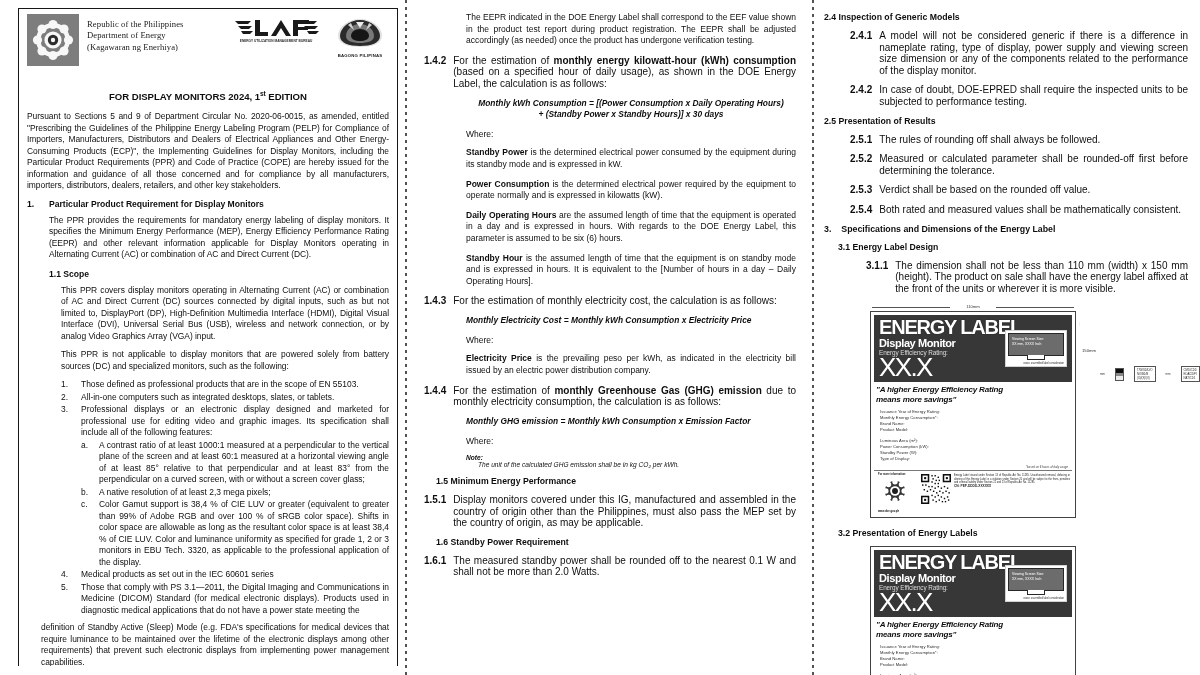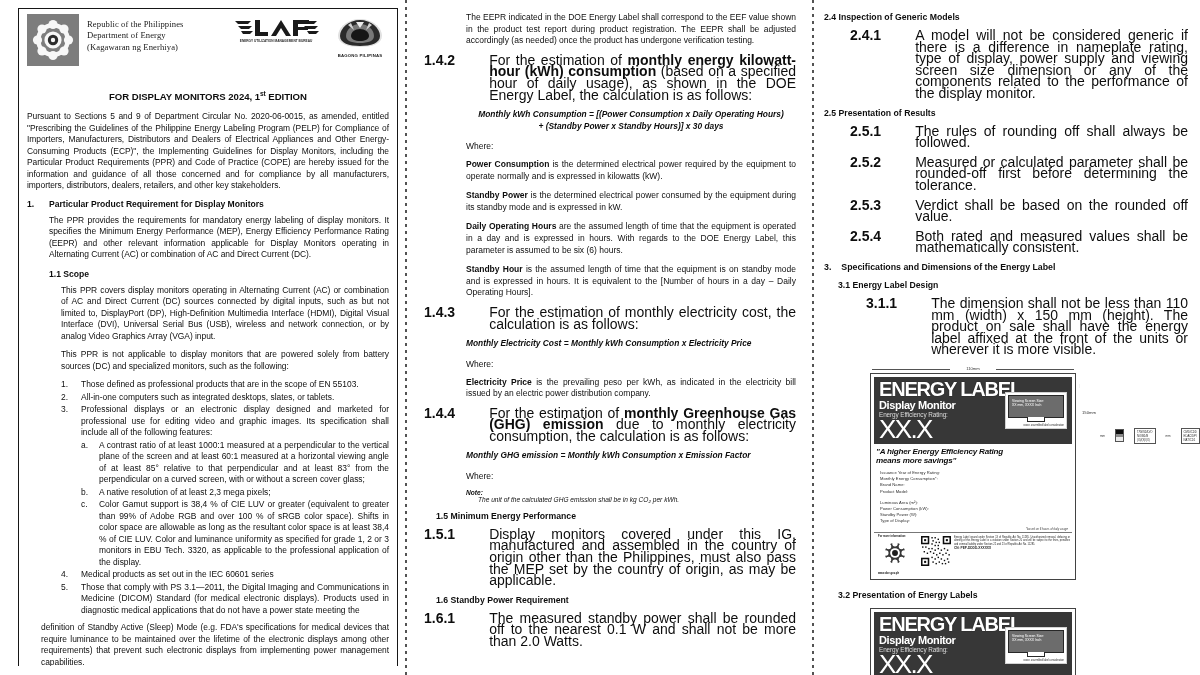--- a/index.html
+++ b/index.html
@@ -142,24 +142,23 @@
   .li .mk { flex: 0 0 20px; width: 20px; }
   .li .tx { flex: 1; text-align: justify; text-align-last: left; }
   .li.sub .mk { flex: 0 0 18px; width: 18px; }
 
   .list-wrap { margin-left: 34px; }
   .list-wrap-b { margin-left: 54px; }
 
   
   .clause {
     display: flex;
-    font-size: 14px;
+    font-size: 10px;
     line-height: 11.6px;
     margin-bottom: 8px;
-    gap: 27px;
   }
   .clause .cn {
     font-weight: bold;
     flex: 0 0 auto;
     white-space: nowrap;
     padding-right: 7px;
   }
   .clause .ct { flex: 1; text-align: justify; text-align-last: left; }
   .clause .ct b { font-weight: bold; }
 
@@ -538,24 +537,24 @@
       </div>
 
       <div class="formula offsetL2">
         <span>Monthly kWh Consumption = [(Power Consumption x Daily Operating Hours)</span><br>
         <span>+ (Standby Power x Standby Hours)] x 30 days</span>
       </div>
 
       <div class="where offsetL2">Where:</div>
 
       <div class="plain offsetL2">
+        <b>Standby Power</b><span> is the determined electrical power consumed by the equipment during its standby mode and is expressed in kW.</span>
+      </div>
+      <div class="plain offsetL2">
         <b>Power Consumption</b><span> is the determined electrical power required by the equipment to operate normally and is expressed in kilowatts (kW).</span>
-      </div>
-      <div class="plain offsetL2">
-        <b>Standby Power</b><span> is the determined electrical power consumed by the equipment during its standby mode and is expressed in kW.</span>
       </div>
       <div class="plain offsetL2">
         <b>Daily Operating Hours</b><span> are the assumed length of time that the equipment is operated in a day and is expressed in hours. With regards to the DOE Energy Label, this parameter is assumed to be six (6) hours.</span>
       </div>
       <div class="plain offsetL2">
         <b>Standby Hour</b><span> is the assumed length of time that the equipment is on standby mode and is expressed in hours. It is equivalent to the [Number of hours in a day – Daily Operating Hours].</span>
       </div>
 
       <div class="clause">
         <span class="cn">1.4.3</span>
@@ -607,20 +606,24 @@
   <div class="col col3">
     <div class="c3-body">
 
       <div class="sub-sec">2.4  Inspection of Generic Models</div>
 
       <div class="clause offsetL">
         <span class="cn">2.4.1</span>
         <span class="ct">A model will not be considered generic if there is a difference in nameplate rating, type of display, power supply and viewing screen size dimension or any of the components related to the performance of the display monitor.</span>
       </div>
 
+      <div class="clause offsetL">
+        <span class="cn">2.4.2</span>
+        <span class="ct">In case of doubt, DOE-EPRED shall require the inspected units to be subjected to performance testing.</span>
+      </div>
 
       <div class="sub-sec">2.5  Presentation of Results</div>
 
       <div class="clause offsetL">
         <span class="cn">2.5.1</span>
         <span class="ct">The rules of rounding off shall always be followed.</span>
       </div>
       <div class="clause offsetL">
         <span class="cn">2.5.2</span>
         <span class="ct">Measured or calculated parameter shall be rounded-off first before determining the tolerance.</span>

